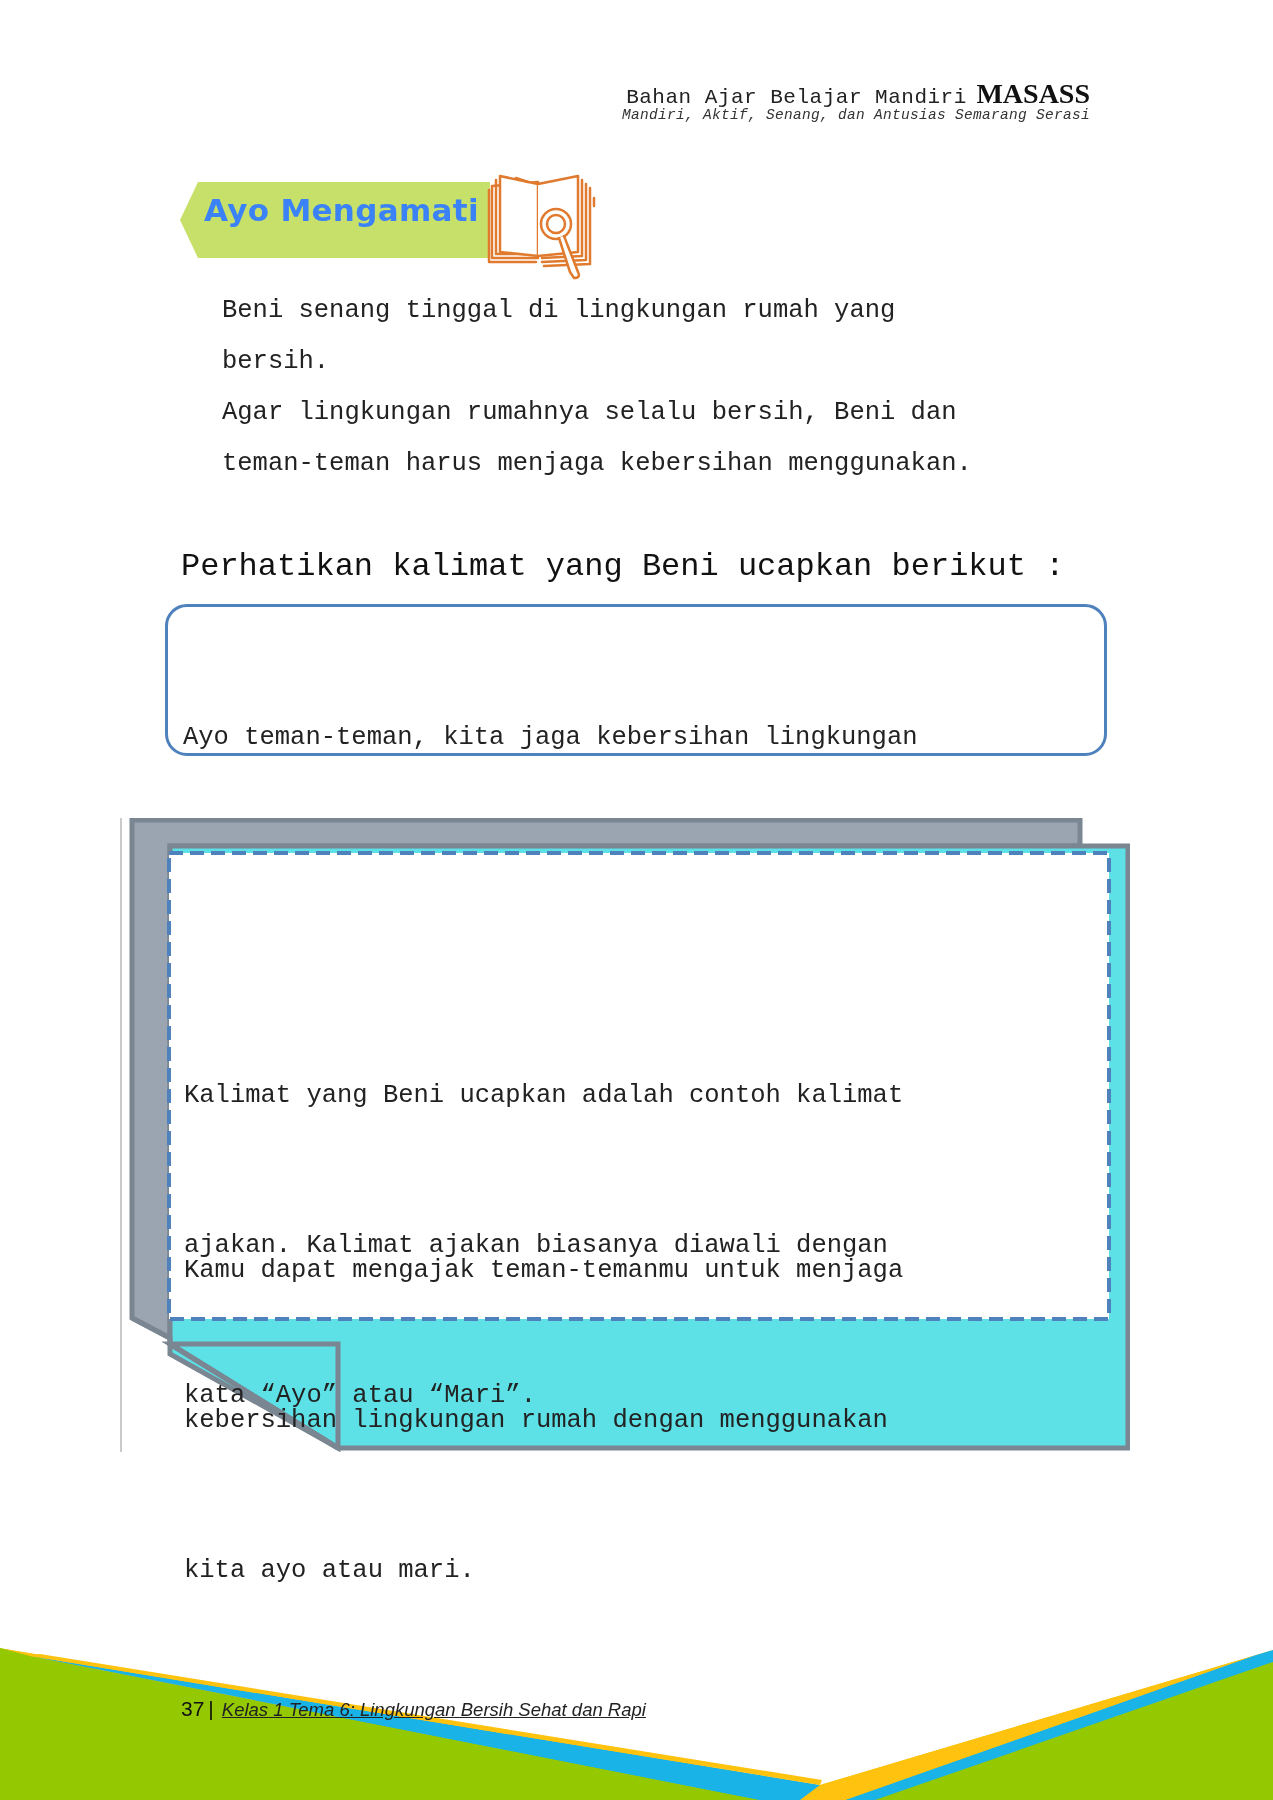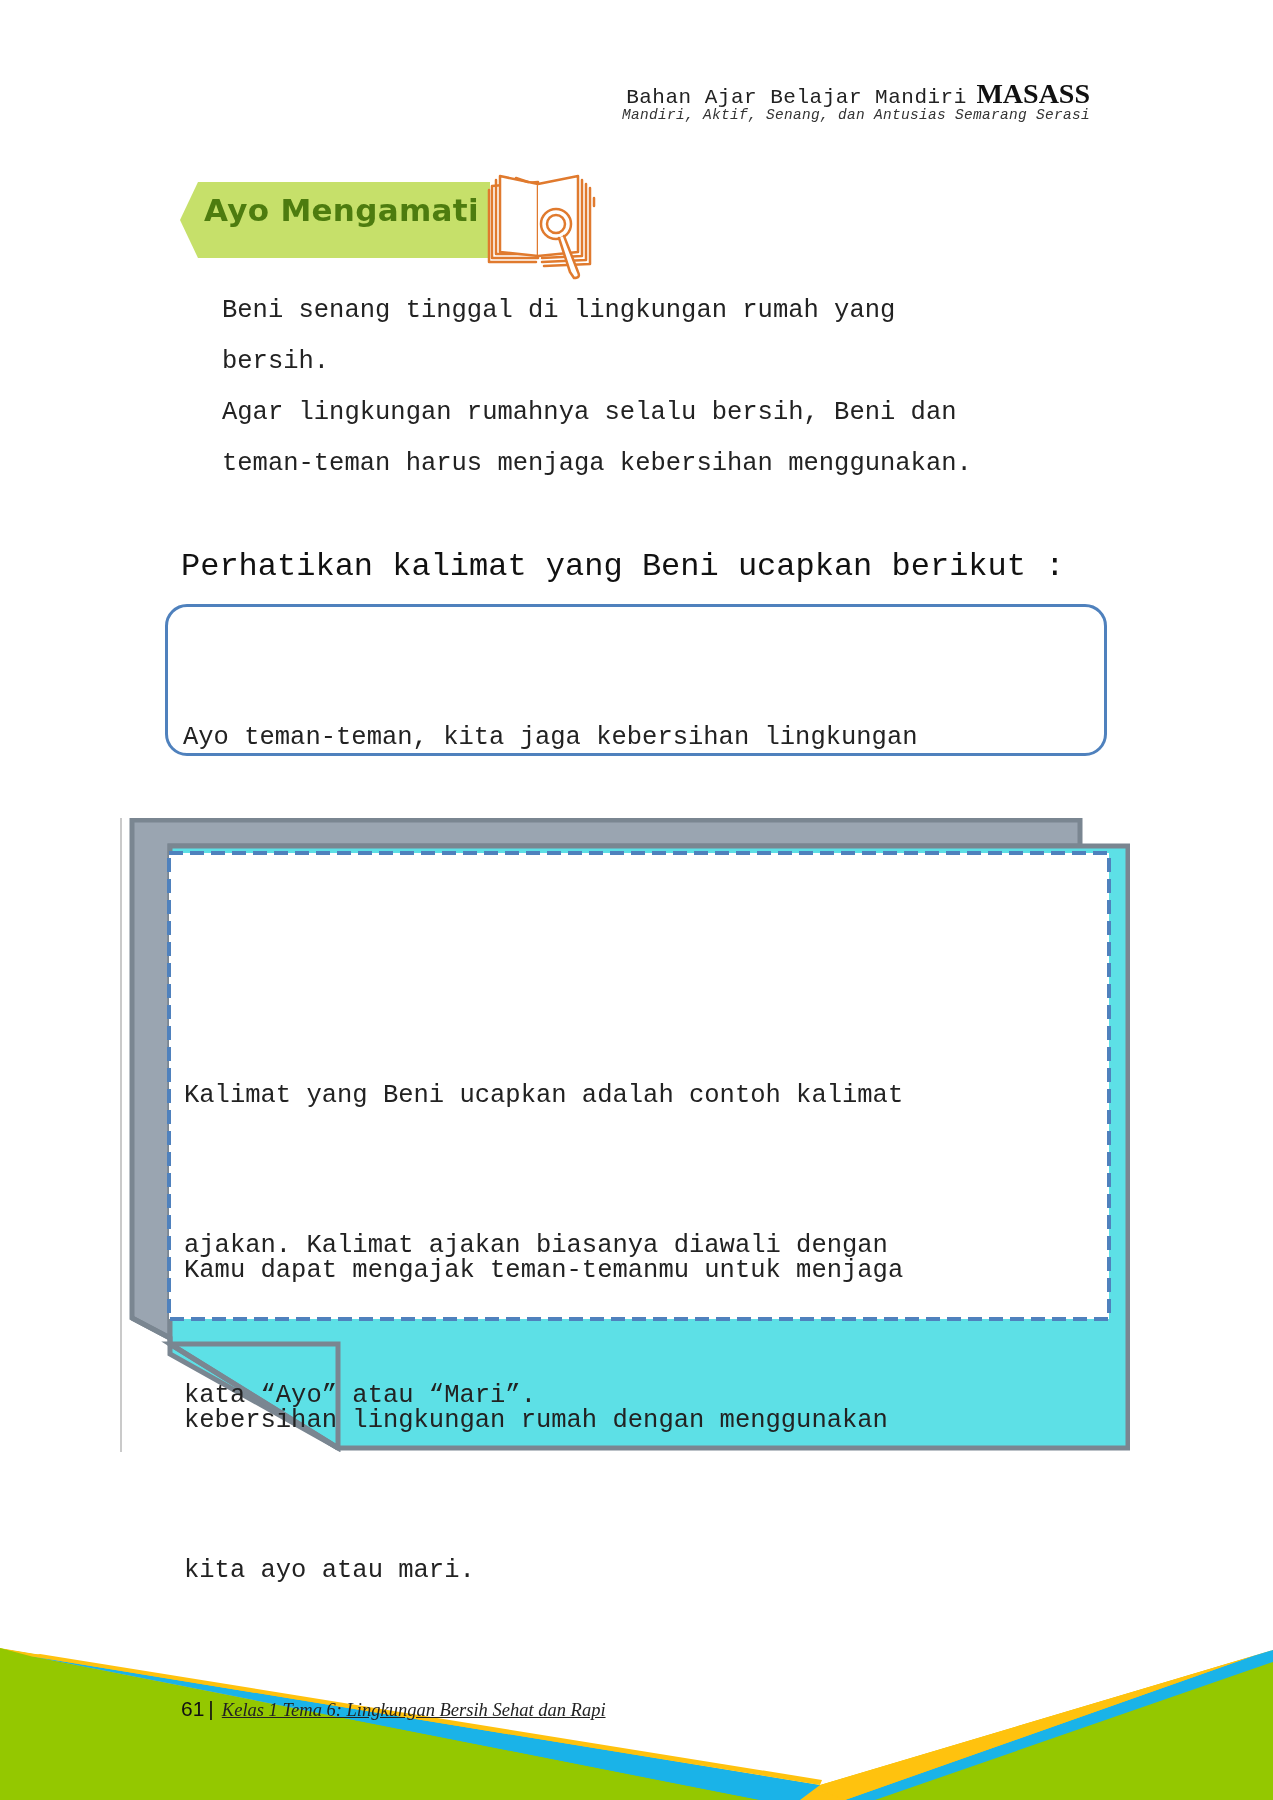--- a/index.html
+++ b/index.html
@@ -5,21 +5,21 @@
   html, body { margin: 0; padding: 0; background: #ffffff; }
   body { width: 1273px; height: 1800px; position: relative; overflow: hidden; font-family: "Liberation Mono", monospace; color: #1a1a1a; }
 
   .hdr { position: absolute; right: 183px; top: 78px; text-align: right; }
   .hdr-title { font-family: "Liberation Mono", monospace; font-size: 21px; color: #222; letter-spacing: 0.5px; }
   .hdr-brand { font-family: "Liberation Serif", serif; font-weight: bold; font-size: 28px; color: #111; }
   .hdr-sub { font-family: "Liberation Mono", monospace; font-style: italic; font-size: 14.5px; color: #333; margin-top: -3px; letter-spacing: 0.3px; }
 
   .banner { position: absolute; left: 180px; top: 172px; width: 430px; height: 118px; }
   .banner-label { position: absolute; left: 0; top: 10px; width: 310px; height: 76px; background: #c6e06a; clip-path: polygon(18px 0, 100% 0, 100% 100%, 18px 100%, 0 50%); }
-  .banner-text { position: absolute; left: 24px; top: 20px; font-family: "DejaVu Sans", sans-serif; font-weight: bold; font-size: 31px; color: #4d7c0f; letter-spacing: 0.3px; text-align: center; }
+  .banner-text { position: absolute; left: 24px; top: 20px; font-family: "DejaVu Sans", sans-serif; font-weight: bold; font-size: 31px; color: #3b82f6; letter-spacing: 0.3px; text-align: center; }
   .banner-icon { position: absolute; left: 306px; top: 0; width: 120px; height: 118px; }
 
   .para { position: absolute; left: 181px; font-size: 25.5px; line-height: 51px; color: #222; white-space: pre; margin-left: 41px; }
   .p1 { top: 285px; }
   .p2 { top: 387px; }
   .bold-line { position: absolute; left: 181px; top: 548px; font-size: 32px; font-weight: normal; color: #111; white-space: pre; }
 
   .quote-box { position: absolute; left: 165px; top: 604px; width: 942px; height: 152px; border: 3.5px solid #4f81bd; border-radius: 22px; box-sizing: border-box; }
   .quote-text { position: absolute; left: 15px; top: 3px; font-size: 25.5px; line-height: 51px; color: #222; white-space: pre; }
 
@@ -31,21 +31,21 @@
   .materi-circle { position: absolute; left: 0; top: 0; width: 82px; height: 82px; border-radius: 50%; background: #3f4c98; overflow: hidden; }
 
   .note-text { position: absolute; left: 64px; font-size: 25.5px; line-height: 50px; color: #222; white-space: pre; }
   .nt1 { top: 153px; }
   .nt2 { top: 328px; }
 
   .footer-bg { position: absolute; left: 0; top: 1640px; }
   .footer-text { position: absolute; left: 181px; top: 1697px; display: flex; align-items: baseline; }
   .page-num { font-family: "Liberation Sans", sans-serif; font-size: 21px; color: #111; }
   .page-sep { font-family: "Liberation Sans", sans-serif; font-size: 21px; color: #111; margin-left: 4px; text-decoration: underline; }
-  .book-title { font-family: Liberation Serif, serif; font-style: italic; font-size: 18.5px; color: #222; margin-left: 8px; text-decoration: underline; }
+  .book-title { font-family: Liberation Sans, sans-serif; font-style: italic; font-size: 18.5px; color: #222; margin-left: 8px; text-decoration: underline; }
 </style>
 </head>
 <body>
 
 <div class="hdr">
   <div>
     <span class="hdr-title">Bahan Ajar Belajar Mandiri</span>
     <span class="hdr-brand">MASASS</span>
   </div>
   <div class="hdr-sub">Mandiri, Aktif, Senang, dan Antusias Semarang Serasi</div>
@@ -117,16 +117,16 @@
   <polygon points="0,14 790,160 760,160 0,22" fill="#1ab3e8"></polygon>
   <polygon points="0,0 0,8 820,145 1273,10 1273,0" fill="#ffffff"></polygon>
   <polygon points="0,8 30,16 760,160 0,160" fill="#94c800"></polygon>
   <polygon points="30,16 820,145 800,160 760,160" fill="#1ab3e8"></polygon>
   <polygon points="40,14 822,140 820,145 30,16" fill="#ffc20e"></polygon>
   <polygon points="1273,10 1273,22 875,160 845,160 1253,16" fill="#1ab3e8"></polygon>
   <polygon points="1273,10 1253,16 845,160 820,150 820,145" fill="#ffc20e"></polygon>
 </svg>
 
 <div class="footer-text">
-  <span class="page-num">61</span>
+  <span class="page-num">37</span>
   <span class="page-sep">|</span>
   <span class="book-title">Kelas 1 Tema 6: Lingkungan Bersih Sehat dan Rapi</span>
 </div>
 
 </body></html>

